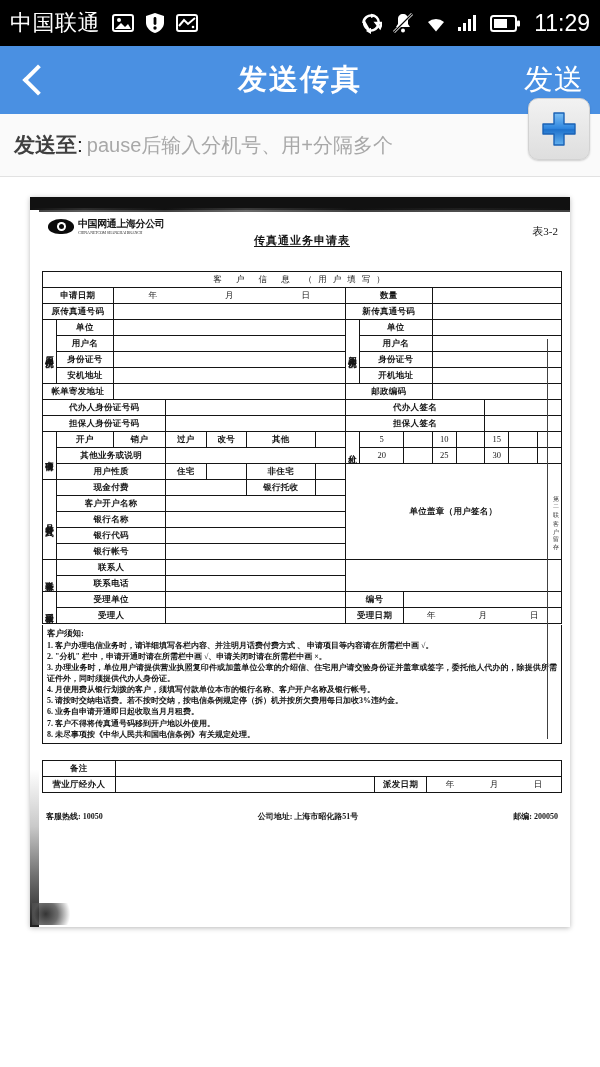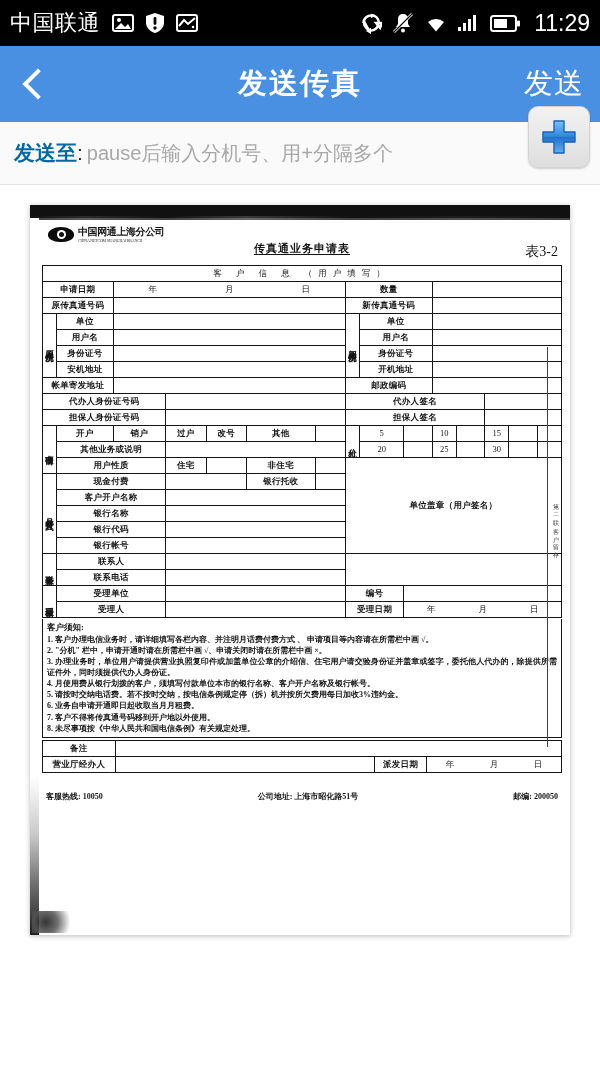--- a/index.html
+++ b/index.html
@@ -8,29 +8,29 @@
 
   
   .statusbar{height:46px;background:#000000;display:flex;align-items:center;padding:0 10px;box-sizing:border-box;}
   .carrier{color:#ffffff;font-size:22px;letter-spacing:.5px;white-space:nowrap;}
   .sb-left{display:flex;align-items:center;gap:12px;}
   .sb-right{margin-left:auto;display:flex;align-items:center;gap:10px;}
   .sb-ico{display:inline-flex;align-items:center;justify-content:center;}
   .sb-time{color:#ffffff;font-size:23px;margin-left:4px;white-space:nowrap;}
 
   
-  .appbar{height:76px;background:#4a90e2;display:flex;align-items:center;position:relative;}
+  .appbar{height:68px;background:#4a90e2;display:flex;align-items:center;position:relative;}
   .back-btn{width:70px;height:76px;display:flex;align-items:center;justify-content:center;}
   .back-chev{display:block;width:18px;height:18px;border-left:4px solid #fff;border-bottom:4px solid #fff;transform:rotate(45deg);margin-left:6px;}
   .appbar-title{position:absolute;left:0;right:0;text-align:center;color:#ffffff;font-size:29px;font-weight:bold;letter-spacing:2px;pointer-events:none;}
   .send-btn{margin-left:auto;margin-right:16px;color:#ffffff;font-size:29px;letter-spacing:1px;position:relative;z-index:2;}
 
   
   .recipient{height:62px;background:#fafafa;display:flex;align-items:center;padding:0 14px;box-sizing:border-box;position:relative;}
-  .rec-label{font-size:21px;color:#0369a1;font-weight:bold;white-space:nowrap;}
+  .rec-label{font-size:21px;color:#404040;font-weight:bold;white-space:nowrap;}
   .rec-colon{font-size:21px;color:#222;margin-right:4px;}
   .rec-input{flex:1;border:none;outline:none;background:transparent;font-size:20px;color:#0f172a;font-family:inherit;padding:0;}
   .rec-input::placeholder{color:#a8a8a8;}
   .add-btn{position:absolute;right:10px;top:-16px;width:60px;height:60px;border-radius:10px;
            background:linear-gradient(#f2f2f2,#dedede);border:1px solid #d2d2d2;
            display:flex;align-items:center;justify-content:center;box-shadow:0 1px 2px rgba(0,0,0,.18);}
   .sep{height:1px;background:#e2e2e2;}
 
   
   .doc-area{position:relative;background:#ffffff;height:905px;}
@@ -47,24 +47,24 @@
   
   .hdr{position:relative;height:36px;}
   .logo{position:absolute;left:6px;top:0;display:flex;align-items:center;gap:4px;}
   .logo-mark{width:26px;height:15px;border-radius:50% 50% 45% 45%;background:#111;position:relative;}
   .logo-mark:after{content:"";position:absolute;left:9px;top:3px;width:9px;height:9px;border-radius:50%;background:#fff;}
   .logo-mark:before{content:"";position:absolute;left:11px;top:5px;width:5px;height:5px;border-radius:50%;background:#111;z-index:2;}
   .logo-txt{font-size:10px;font-weight:bold;line-height:1.05;letter-spacing:-.4px;}
   .logo-sub{font-size:4px;letter-spacing:-.2px;color:#333;transform:scaleY(.9);}
   .form-title{position:absolute;left:0;right:0;top:14px;text-align:center;font-size:11px;font-weight:bold;letter-spacing:1px;
             text-decoration:underline;text-underline-offset:2px;}
-  .form-no{position:absolute;right:4px;top:16px;font-size:14px;}
-
-  
-  table.form{width:100%;border-collapse:collapse;table-layout:fixed;margin-top:2px;}
+  .form-no{position:absolute;right:4px;top:5px;font-size:11px;}
+
+  
+  table.form{width:100%;border-collapse:collapse;table-layout:fixed;margin-top:16px;}
   table.form td{border:1px solid #1a1a1a;font-size:8.5px;text-align:center;height:15px;padding:0 1px;
             line-height:1.05;overflow:hidden;}
   td.lbl{font-weight:bold;letter-spacing:.3px;font-family:Liberation Serif, serif;}
   td.blank{background:#fff;}
   td.vert{writing-mode:vertical-rl;text-orientation:upright;font-weight:bold;font-size:8px;letter-spacing:1px;width:14px;}
   td.sec{font-size:10px;letter-spacing:6px;height:17px;}
   td.big{height:34px;}
   .ymd{display:flex;justify-content:space-around;align-items:center;height:100%;}
   .ymd span{font-size:8.5px;}
 

